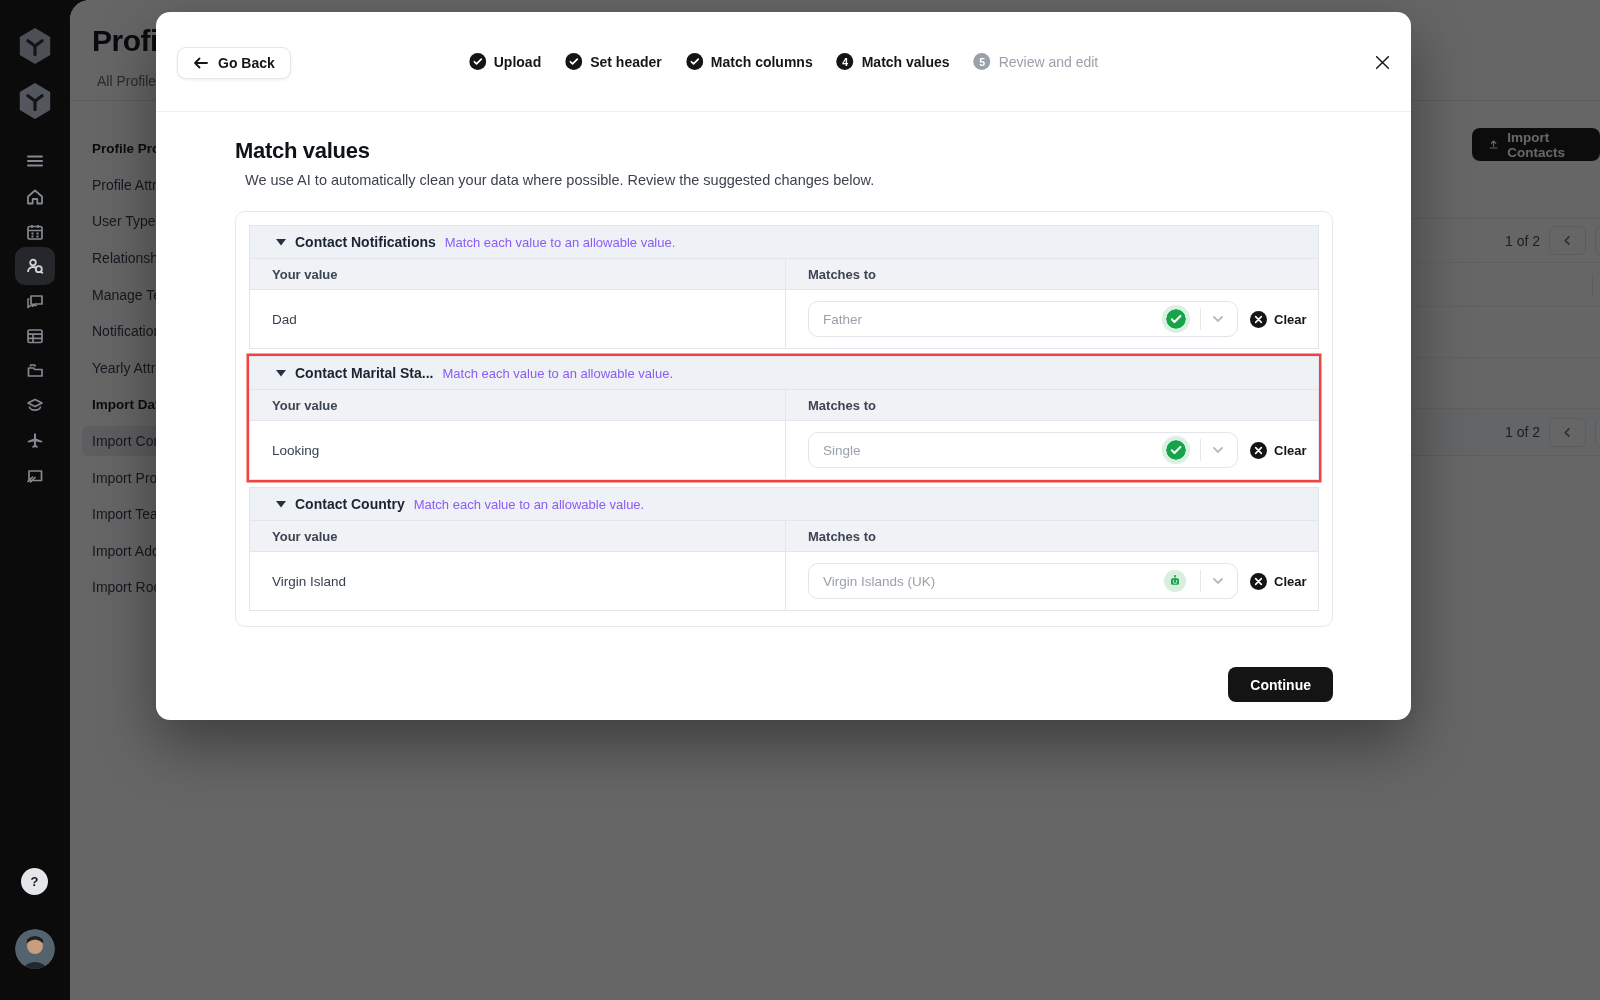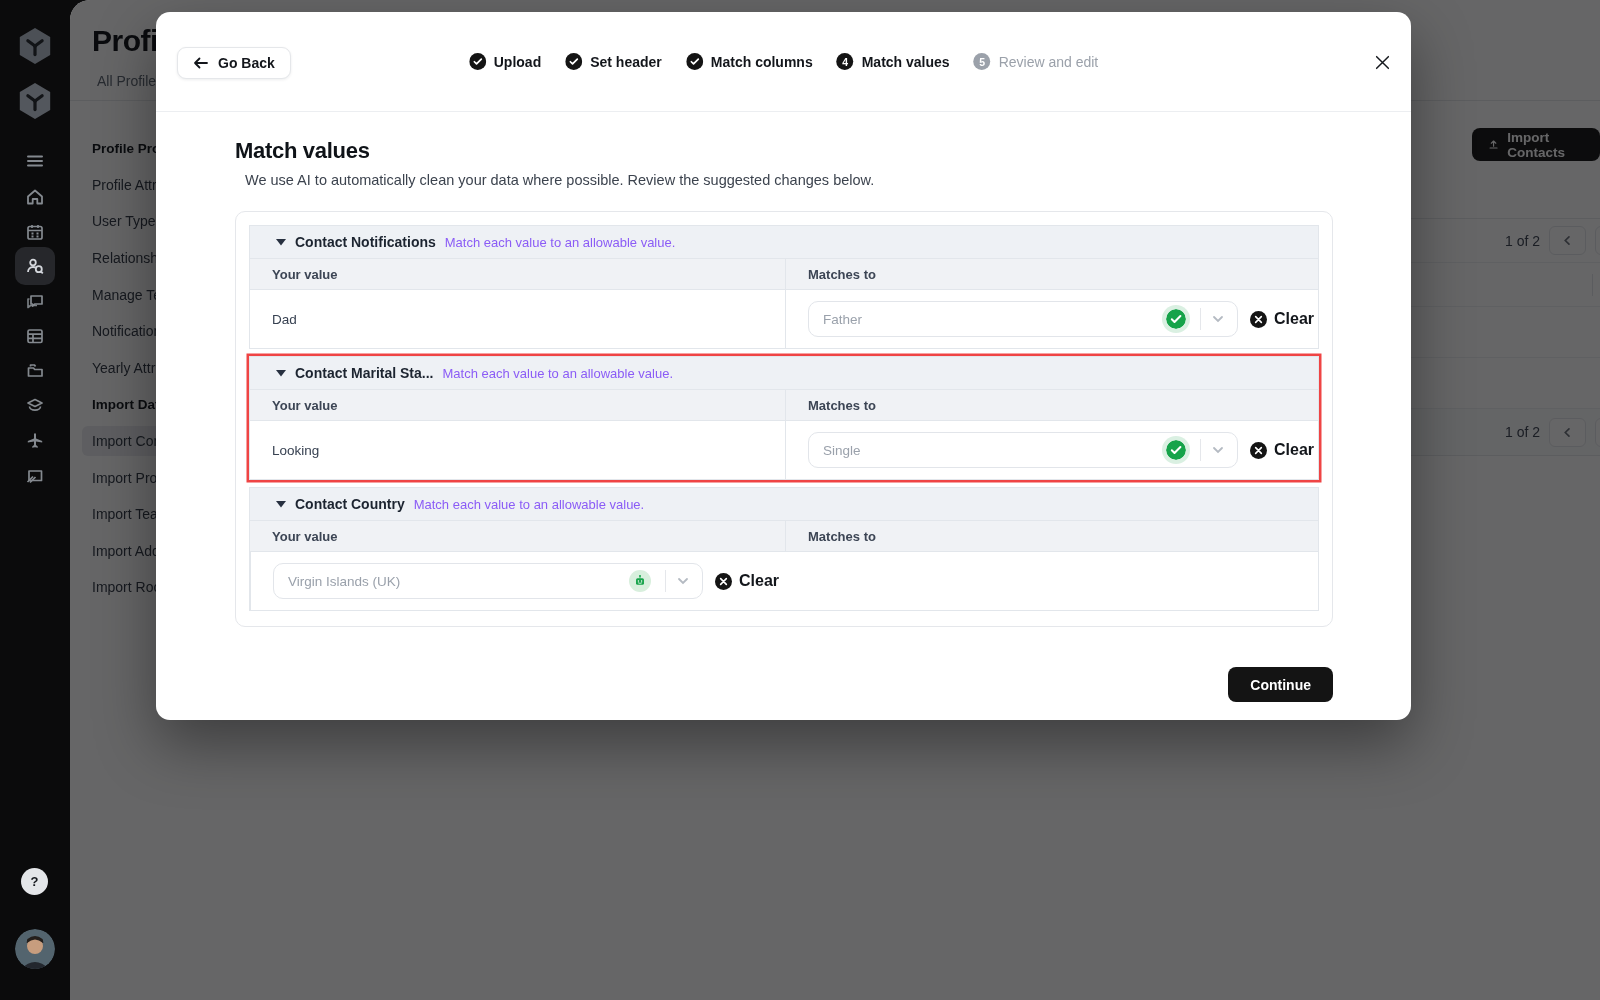--- a/index.html
+++ b/index.html
@@ -64,21 +64,21 @@
   .cols { display:grid; grid-template-columns:535px 1fr; }
   .colhead { height:31px; background:#f0f2f5; display:flex; align-items:center; padding-left:22px; font-size:13px; font-weight:600; color:#3c4554; border-bottom:1px solid #e2e6eb; }
   .colhead.c2, .cell.c2 { border-left:1px solid #e2e6eb; }
   .cell { height:58px; background:#fff; display:flex; align-items:center; padding-left:22px; font-size:13.5px; color:#374151; }
   .select-box { width:430px; height:36px; border:1px solid #e2e5ea; border-radius:10px; background:#fff; display:flex; align-items:center;
     padding:0 12px 0 14px; }
   .select-val { flex:1; font-size:13.5px; color:#9aa1ab; }
   .badge-check { width:20px; height:20px; border-radius:50%; box-shadow:0 0 0 4px rgba(22,163,74,.16); }
   .badge-robot { width:22px; height:22px; border-radius:50%; background:#d8efdd; display:flex; align-items:center; justify-content:center; }
   .select-div { width:1px; height:22px; background:#e5e7eb; margin:0 10px 0 14px; }
-  .clear-btn { display:flex; align-items:center; gap:7px; margin-left:12px; font-size:16px; font-weight:700; color:#13161b; }
+  .clear-btn { display:flex; align-items:center; gap:7px; margin-left:12px; font-size:13px; font-weight:700; color:#13161b; }
   .continue-btn { position:absolute; right:78px; top:635px; height:35px; padding:0 22px; background:#141414; color:#fff;
     border-radius:8px; font-size:14px; font-weight:700; display:flex; align-items:center;margin-top:20px; }
 </style>
 </head>
 <body>
 
 <div class="sidebar">
   <div class="logo" style="top:27px">
     <svg viewBox="0 0 40 40">
         <polygon points="20,1 36,10.5 36,29.5 20,39 4,29.5 4,10.5" fill="#4c5056"></polygon>
@@ -374,20 +374,21 @@
       <div class="sec-header">
         <svg width="10" height="8" viewBox="0 0 10 8">
             <path d="M0 1 h10 L5 7.5 z" fill="#273040"></path>
           </svg>
         <span class="sec-title">Contact Country</span>
         <span class="sec-hint">Match each value to an allowable value.</span>
       </div>
       <div class="cols">
         <div class="colhead">Your value</div>
         <div class="colhead c2">Matches to</div>
+        <div class="cell">Virgin Island</div>
         <div class="cell c2">
           <div class="select-box">
             <span class="select-val">Virgin Islands (UK)</span>
             <span class="badge-robot">
               <svg width="14" height="14" viewBox="0 0 24 24">
                 <circle cx="12" cy="3.4" r="1.7" fill="#16a34a"></circle>
                   <rect x="11.3" y="4.6" width="1.4" height="3" fill="#16a34a"></rect>
                 <rect x="5.2" y="7.4" width="13.6" height="11.2" rx="2.6" fill="#16a34a"></rect>
                 <circle cx="9.3" cy="12" r="1.25" fill="#fff"></circle>
                   <circle cx="14.7" cy="12" r="1.25" fill="#fff"></circle>

